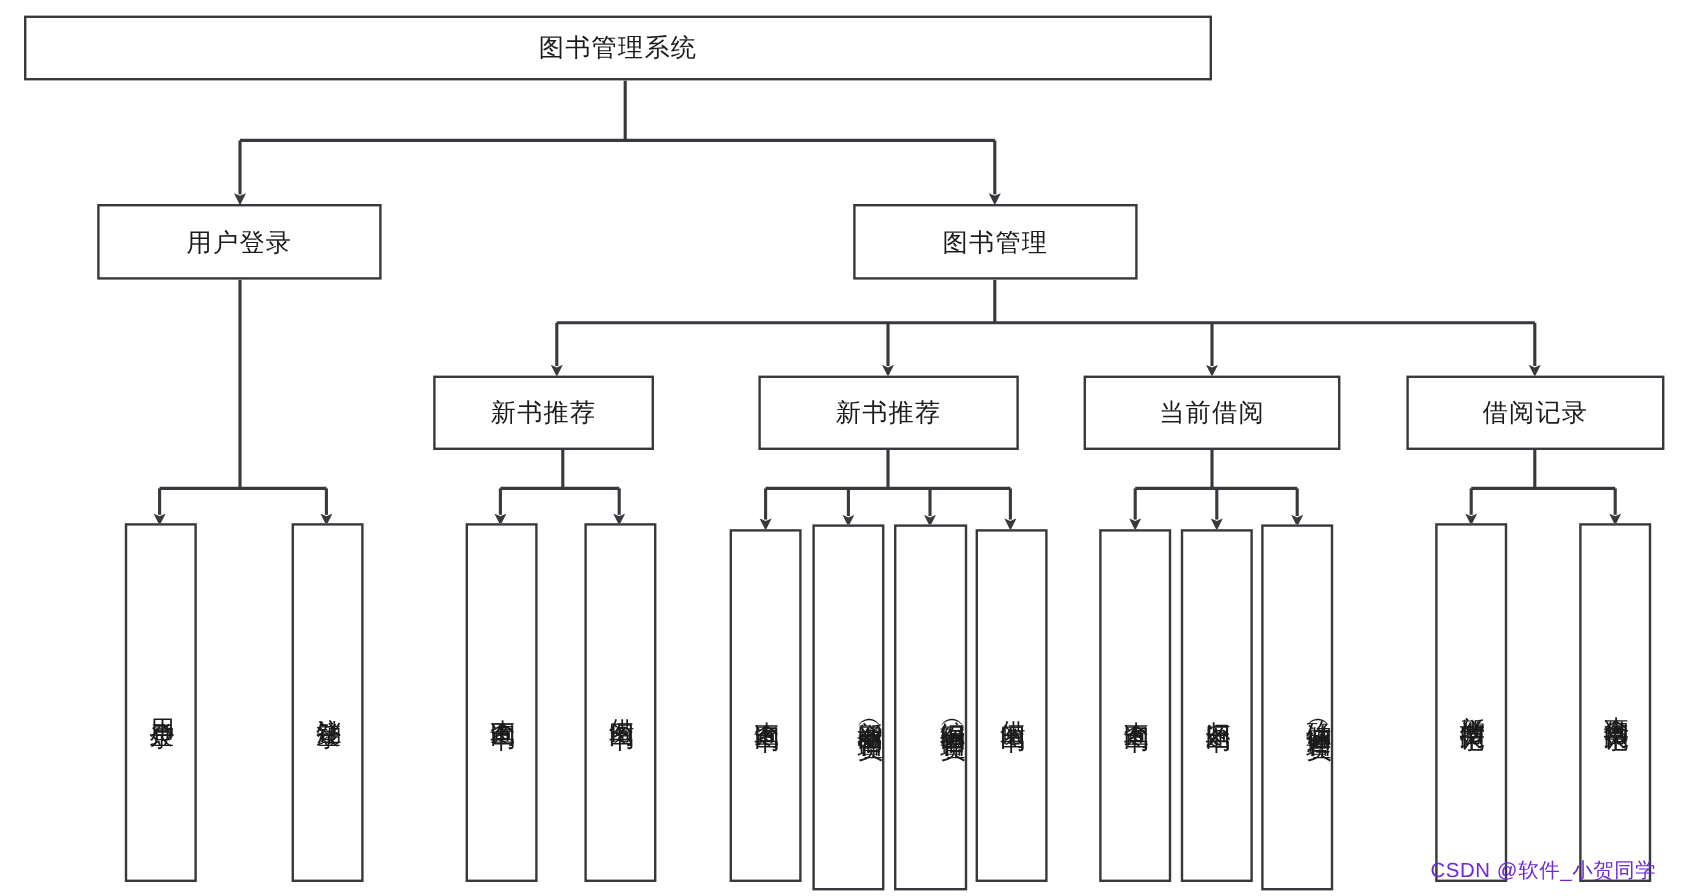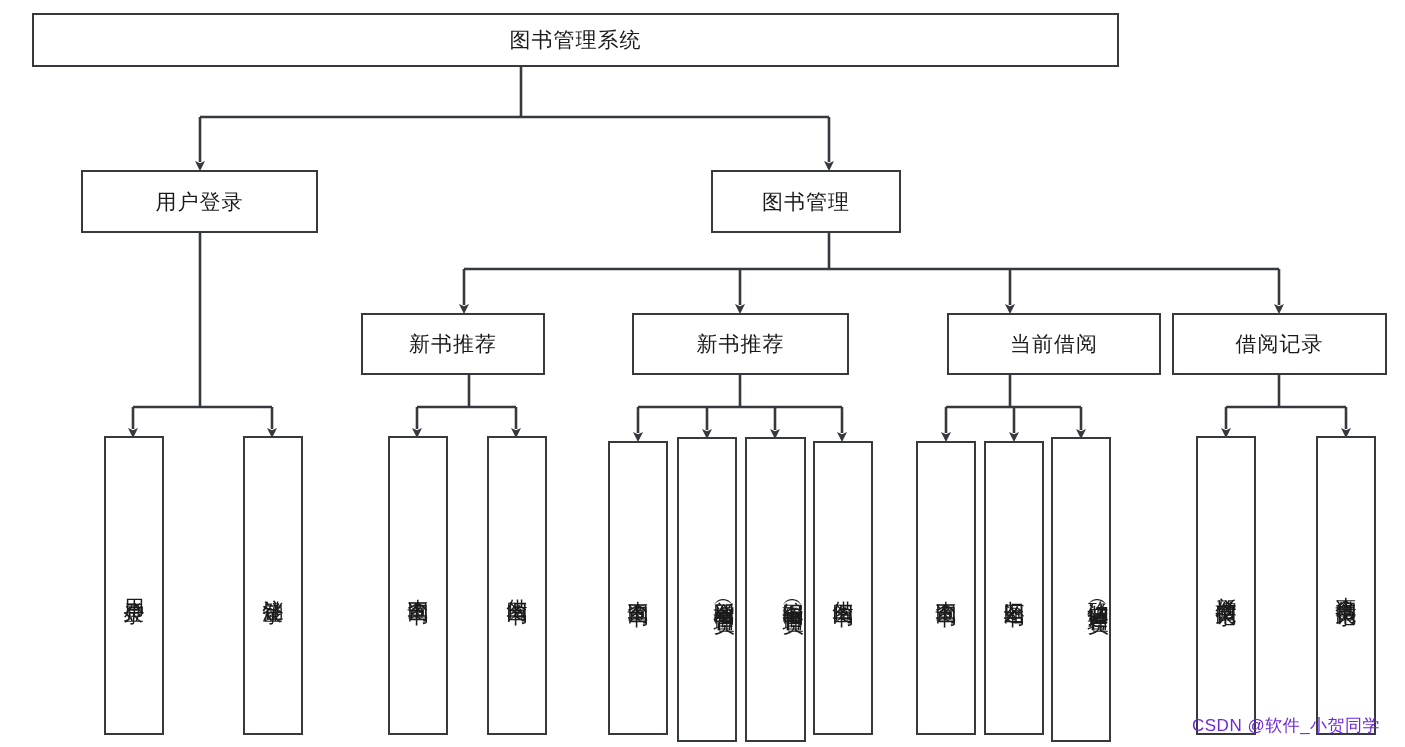--- a/index.html
+++ b/index.html
@@ -63,28 +63,28 @@
       <path d="M1014,407 L1014,433" marker-end="url(#ah)"></path>
       <path d="M1081,407 L1081,430" marker-end="url(#ah)"></path>
 
       <path d="M1279,375 L1279,407"></path>
       <path d="M1226,407 L1346,407"></path>
       <path d="M1226,407 L1226,429" marker-end="url(#ah)"></path>
       <path d="M1346,407 L1346,429" marker-end="url(#ah)"></path>
     </g>
   </svg>
 
-  <div class="node h" style="left:32px;top:13px;width:1087px;height:54px;">图书管理系统</div>
+  <div class="node h" style="left:20px;top:13px;width:990px;height:54px;">图书管理系统</div>
 
   <div class="node h" style="left:81px;top:170px;width:237px;height:63px;">用户登录</div>
-  <div class="node h" style="left:711px;top:170px;width:190px;height:63px;">图书管理</div>
+  <div class="node h" style="left:711px;top:170px;width:237px;height:63px;">图书管理</div>
 
   <div class="node h" style="left:361px;top:313px;width:184px;height:62px;">新书推荐</div>
   <div class="node h" style="left:632px;top:313px;width:217px;height:62px;">新书推荐</div>
-  <div class="node h" style="left:903px;top:313px;width:214px;height:62px;margin-left:44px;">当前借阅</div>
+  <div class="node h" style="left:903px;top:313px;width:214px;height:62px;">当前借阅</div>
   <div class="node h" style="left:1172px;top:313px;width:215px;height:62px;">借阅记录</div>
 
   <div class="node v mid" style="left:104px;top:436px;width:60px;height:299px;">用户登录</div>
   <div class="node v mid" style="left:243px;top:436px;width:60px;height:299px;">注销登录</div>
 
   <div class="node v mid" style="left:388px;top:436px;width:60px;height:299px;">查询图书</div>
   <div class="node v mid" style="left:487px;top:436px;width:60px;height:299px;">借阅图书</div>
 
   <div class="node v mid" style="left:608px;top:441px;width:60px;height:294px;">查询图书</div>
   <div class="node v" style="left:677px;top:437px;width:60px;height:305px;">新增图书（管理员）</div>

